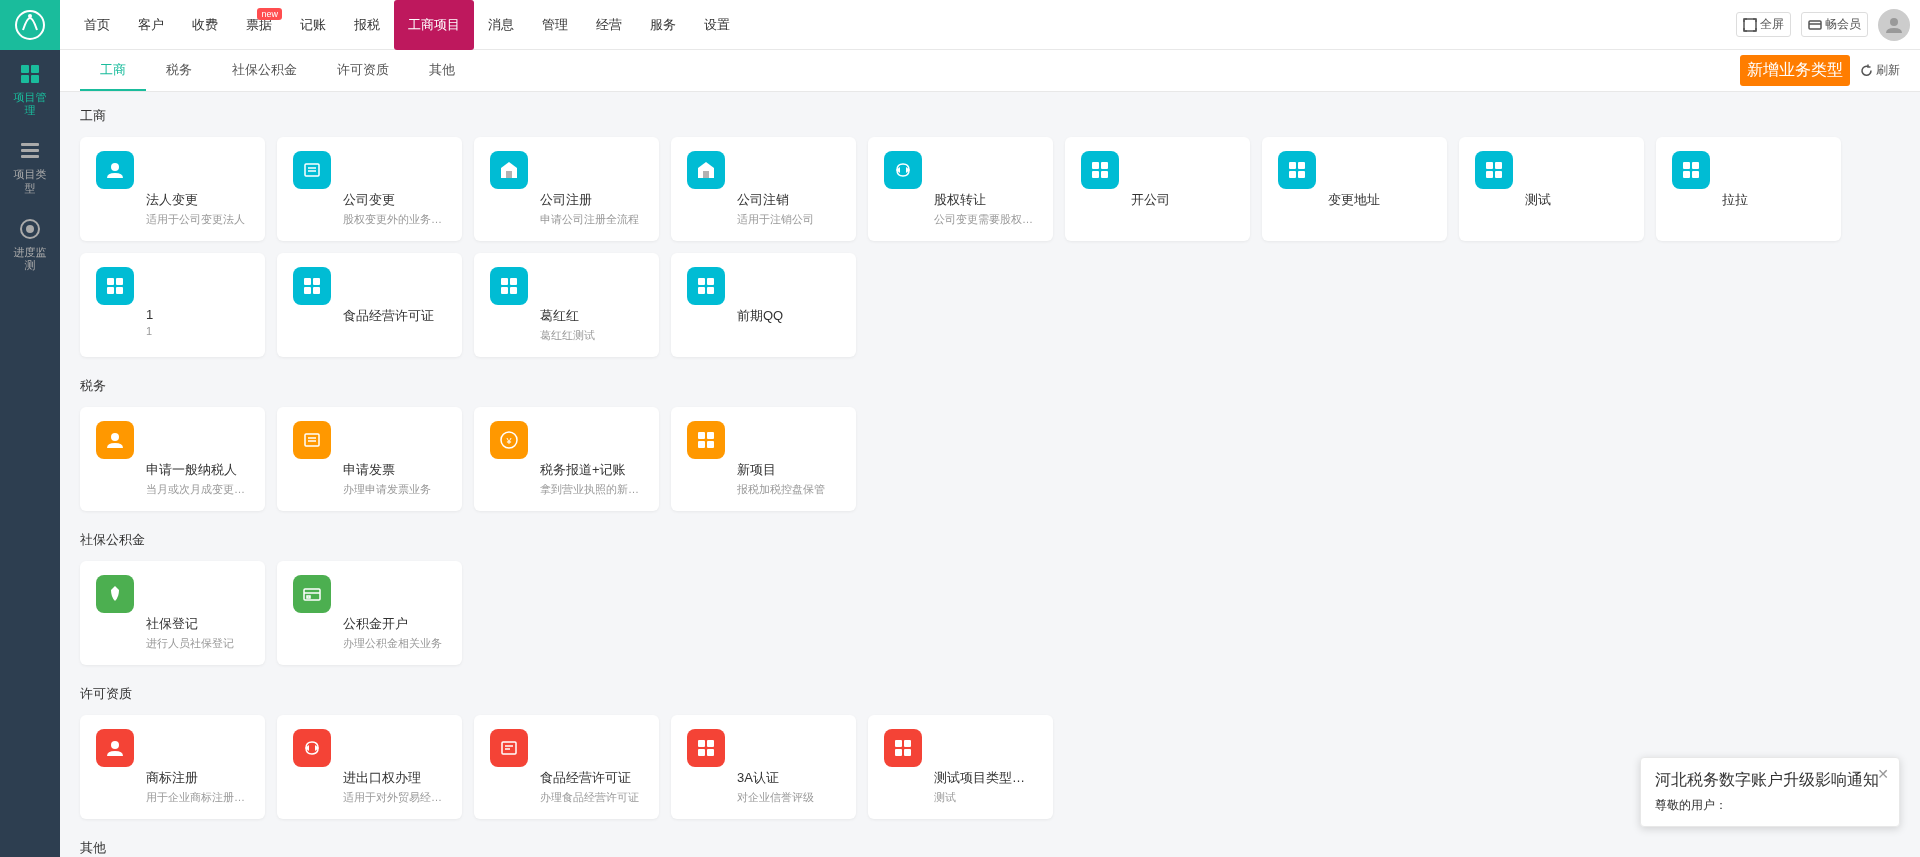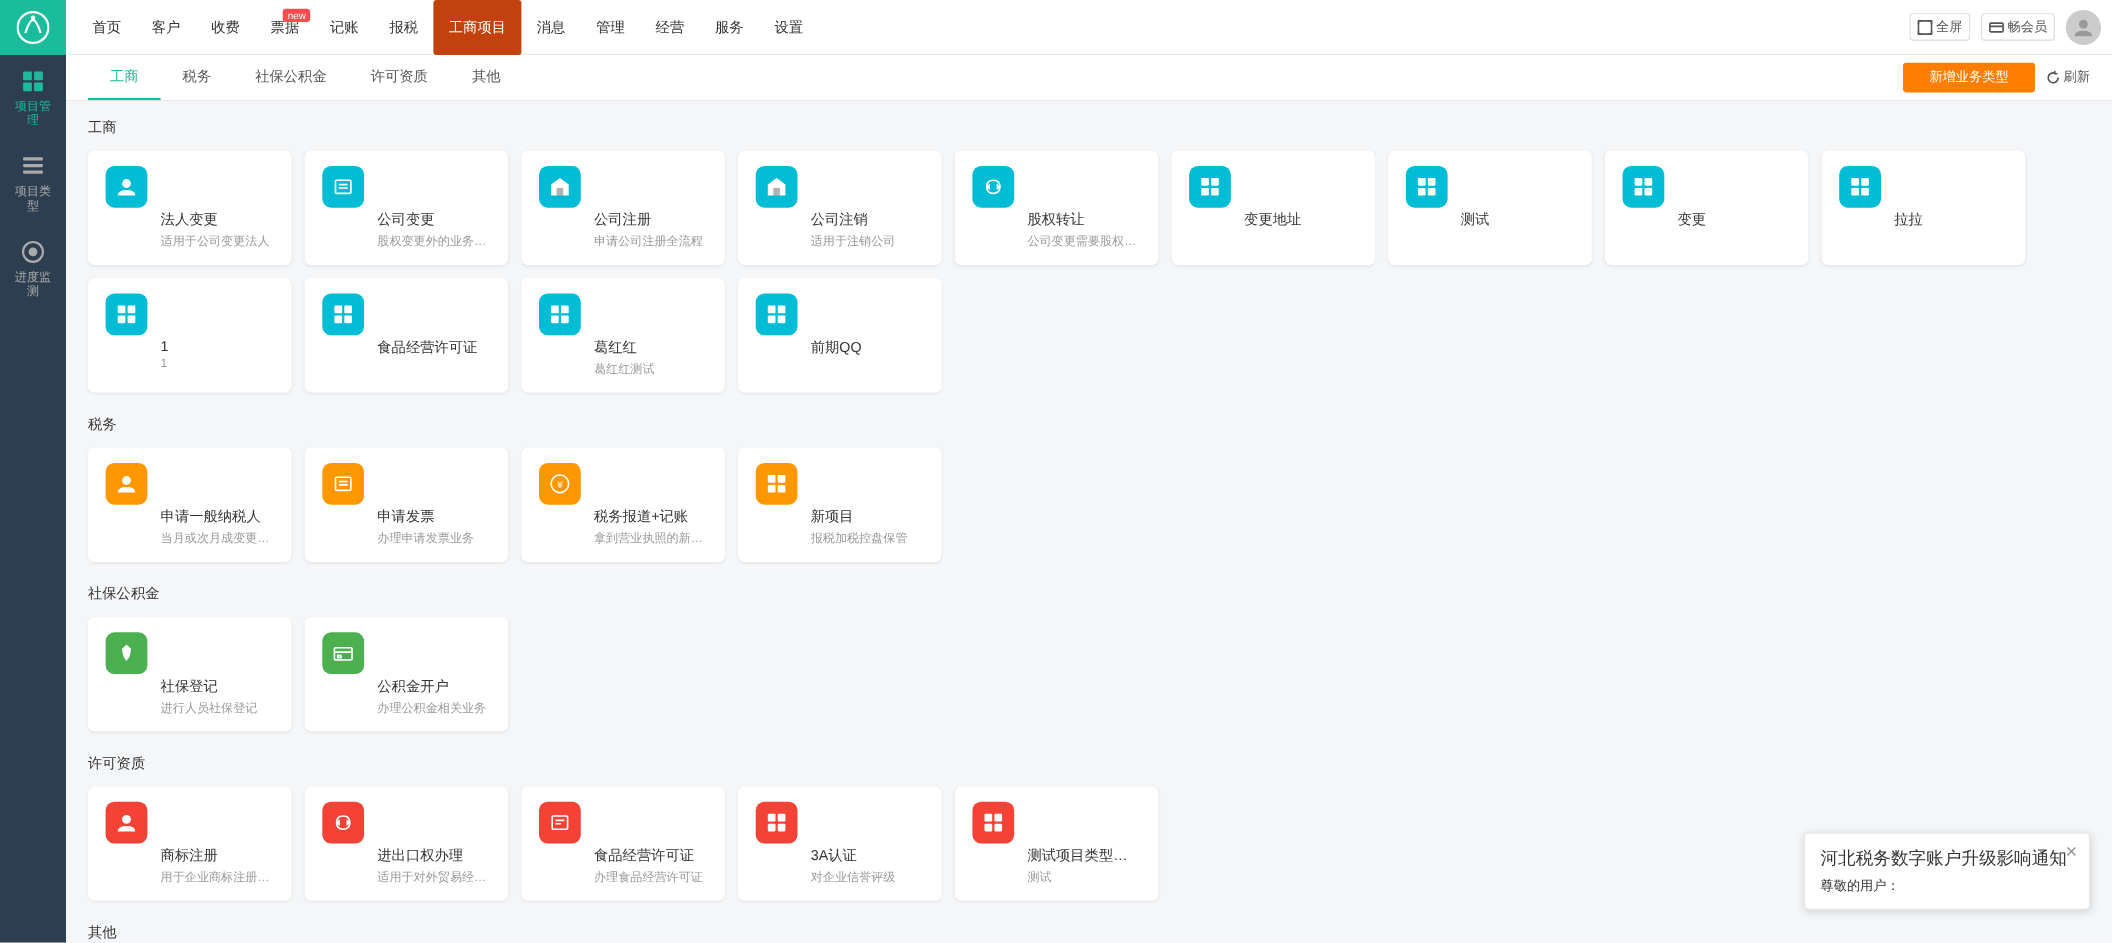--- a/index.html
+++ b/index.html
@@ -78,21 +78,21 @@
       padding: 0 14px;
       height: 50px;
       display: flex;
       align-items: center;
       cursor: pointer;
       font-size: 13px;
       color: #333;
       position: relative;
     }
     .nav-item.active {
-      background: #c2410c;
+      background: #be185d;
       color: white;
       border-radius: 3px;
     }
     .nav-badge {
       position: absolute;
       top: 8px;
       right: 4px;
       background: #ff4d4f;
       color: white;
       font-size: 9px;
@@ -168,24 +168,24 @@
       border-bottom: 2px solid #1abc9c;
     }
     .tab-bar-right {
       display: flex;
       align-items: center;
       gap: 10px;
     }
     .new-type-btn {
       background: #ff7d00;
       color: white;
-      padding: 5px 24px;
+      padding: 5px 7px;
       border-radius: 3px;
       cursor: pointer;
-      font-size: 12px;
+      font-size: 16px;
     }
     .refresh-btn {
       display: flex;
       align-items: center;
       gap: 3px;
       cursor: pointer;
       font-size: 12px;
       color: #555;
     }
 
@@ -507,20 +507,34 @@
                   <path d="M16 10 Q16 16 10 16 Q4 16 4 10" fill="none" stroke="white" stroke-width="1.5"></path>
                   <polygon points="7,7 3,10 7,13"></polygon>
                 </svg>
             </div>
             <div class="card-info">
               <div class="card-title">股权转让</div>
               <div class="card-desc">公司变更需要股权转让</div>
             </div>
           </div>
 
+          <div class="card">
+            <div class="card-icon ic-teal">
+              <svg width="20" height="20" viewBox="0 0 20 20" fill="white">
+                  <rect x="2" y="2" width="7" height="7" rx="1"></rect>
+                  <rect x="11" y="2" width="7" height="7" rx="1"></rect>
+                  <rect x="2" y="11" width="7" height="7" rx="1"></rect>
+                  <rect x="11" y="11" width="7" height="7" rx="1"></rect>
+                </svg>
+            </div>
+            <div class="card-info">
+              <div class="card-title">开公司</div>
+              <div class="card-desc"></div>
+            </div>
+          </div>
 
           <div class="card">
             <div class="card-icon ic-teal">
               <svg width="20" height="20" viewBox="0 0 20 20" fill="white">
                   <rect x="2" y="2" width="7" height="7" rx="1"></rect>
                   <rect x="11" y="2" width="7" height="7" rx="1"></rect>
                   <rect x="2" y="11" width="7" height="7" rx="1"></rect>
                   <rect x="11" y="11" width="7" height="7" rx="1"></rect>
                 </svg>
             </div>
@@ -538,34 +552,20 @@
                   <rect x="2" y="11" width="7" height="7" rx="1"></rect>
                   <rect x="11" y="11" width="7" height="7" rx="1"></rect>
                 </svg>
             </div>
             <div class="card-info">
               <div class="card-title">测试</div>
               <div class="card-desc"></div>
             </div>
           </div>
 
-          <div class="card">
-            <div class="card-icon ic-teal">
-              <svg width="20" height="20" viewBox="0 0 20 20" fill="white">
-                  <rect x="2" y="2" width="7" height="7" rx="1"></rect>
-                  <rect x="11" y="2" width="7" height="7" rx="1"></rect>
-                  <rect x="2" y="11" width="7" height="7" rx="1"></rect>
-                  <rect x="11" y="11" width="7" height="7" rx="1"></rect>
-                </svg>
-            </div>
-            <div class="card-info">
-              <div class="card-title">变更</div>
-              <div class="card-desc"></div>
-            </div>
-          </div>
 
           <div class="card">
             <div class="card-icon ic-teal">
               <svg width="20" height="20" viewBox="0 0 20 20" fill="white">
                   <rect x="2" y="2" width="7" height="7" rx="1"></rect>
                   <rect x="11" y="2" width="7" height="7" rx="1"></rect>
                   <rect x="2" y="11" width="7" height="7" rx="1"></rect>
                   <rect x="11" y="11" width="7" height="7" rx="1"></rect>
                 </svg>
             </div>

